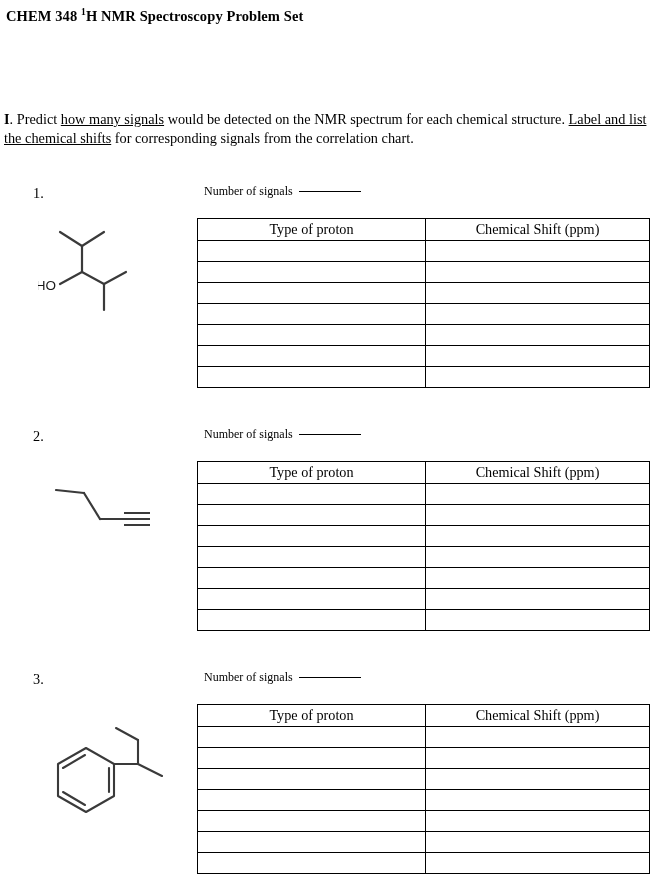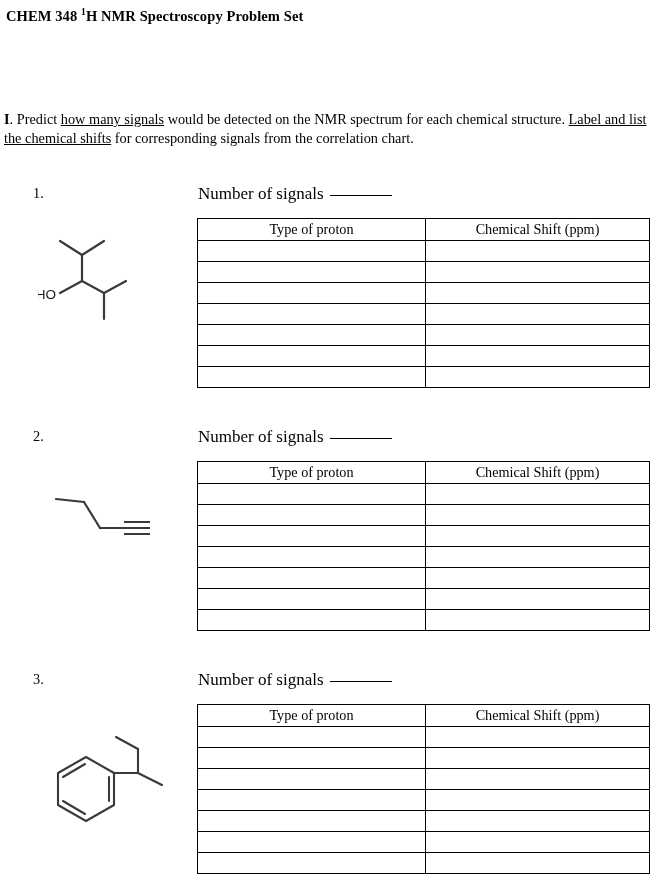--- a/index.html
+++ b/index.html
@@ -82,39 +82,39 @@
   #problem-3 { top: 666px; }
 
   .prob-num {
     position: absolute;
     left: 33px;
     top: 5px;
     font-size: 14.3px;
   }
   .signals-line {
     position: absolute;
-    left: 198px;
+    left: 204px;
     top: 4px;
-    font-size: 17px;
+    font-size: 12px;
     white-space: nowrap;
   }
   .signals-line .blank {
     display: inline-block;
     border-bottom: 1.3px solid #000;
     width: 62px;
     height: 0;
     vertical-align: 3px;
     margin-left: 6px;
   }
 
   
   .structure {
     position: absolute;
     left: 38px;
-    top: 49px;
+    top: 40px;
     width: 140px;
     height: 130px;
   }
   .structure svg { display: block; }
 
   
   .shift-table {
     position: absolute;
     left: 197px;
     top: 38px;

